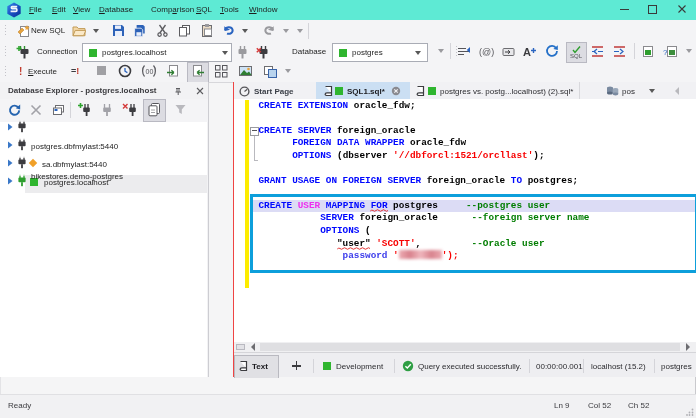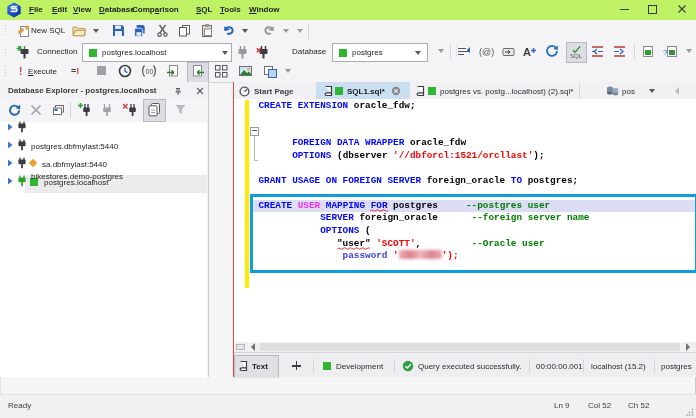--- a/index.html
+++ b/index.html
@@ -18,37 +18,37 @@
   .mono{font-family:"Liberation Mono",monospace;font-size:9.35px;font-weight:bold;white-space:pre;line-height:12.55px;}
   .kw{color:#0008ff;}
   .mg{color:#ee30ee;}
   .st{color:#f80000;}
   .cm{color:#007d00;}
 </style>
 </head>
 <body>
 <div id="app">
 
-<div class="ab" id="menubar" style="left:0;top:0;width:696px;height:20px;background:#bef264;font-weight:bold;">
+<div class="ab" id="menubar" style="left:0;top:0;width:696px;height:20px;background:#5eead4;">
   <svg class="ab" style="left:6px;top:2px;" width="16" height="16" viewBox="0 0 16 16">
     <defs>
           <linearGradient id="lg1" x1="0" y1="0" x2="1" y2="1">
       <stop offset="0" stop-color="#3f8fe8"></stop>
             <stop offset="0.45" stop-color="#1a56c8"></stop>
             <stop offset="1" stop-color="#0c2f96"></stop>
     </linearGradient>
         </defs>
     <polygon points="8,0.5 14.7,4.2 14.7,11.8 8,15.5 1.3,11.8 1.3,4.2" fill="url(#lg1)"></polygon>
     <path d="M11.2 4.6 H6.2 C5.1 4.6 5.1 6.6 6.2 6.6 H9.8 C11.3 6.6 11.3 9.4 9.8 9.4 H4.6" stroke="#f2f4fa" stroke-width="1.7" fill="none"></path>
   </svg>
   <div class="ab lbl" style="left:29px;top:5px;"><u>F</u>ile</div>
   <div class="ab lbl" style="left:52px;top:5px;"><u>E</u>dit</div>
   <div class="ab lbl" style="left:73px;top:5px;"><u>V</u>iew</div>
   <div class="ab lbl" style="left:99px;top:5px;"><u>D</u>atabase</div>
-  <div class="ab lbl" style="left:132px;top:5px;">Comp<u>a</u>rison</div>
+  <div class="ab lbl" style="left:151px;top:5px;">Comp<u>a</u>rison</div>
   <div class="ab lbl" style="left:196px;top:5px;"><u>S</u>QL</div>
   <div class="ab lbl" style="left:220px;top:5px;"><u>T</u>ools</div>
   <div class="ab lbl" style="left:249px;top:5px;"><u>W</u>indow</div>
   <div class="ab lbl" style="left:288px;top:5px;margin-top:20px;"><u>H</u>elp</div>
   <div class="ab" style="left:620px;top:9px;width:9px;height:1px;background:#3a3a3a;"></div>
   <div class="ab" style="left:648px;top:5px;width:7px;height:7px;border:1px solid #3a3a3a;"></div>
   <svg class="ab" style="left:677px;top:4px;" width="10" height="10" viewBox="0 0 10 10">
     <path d="M1.5 1.5 L8.5 8.5 M8.5 1.5 L1.5 8.5" stroke="#3a3a3a" stroke-width="1.1"></path>
   </svg>
 </div>
@@ -377,20 +377,21 @@
     <div class="ab" style="left:19px;top:100.5px;width:442px;height:12.5px;background:#dcdcf5;"></div>
 
     <div class="ab" style="left:16px;top:94.5px;width:448px;height:79px;border:3px solid #0d9fdb;box-sizing:border-box;"></div>
 
     <div class="ab" style="left:15.5px;top:27.5px;width:9px;height:9px;border:1px solid #9a9aa0;background:#fff;box-sizing:border-box;"></div>
     <div class="ab" style="left:17.5px;top:31px;width:5px;height:1px;background:#55555a;"></div>
     <div class="ab" style="left:19.5px;top:36.5px;width:1px;height:25px;background:#b9b9be;"></div>
     <div class="ab" style="left:19.5px;top:61px;width:4px;height:1px;background:#b9b9be;"></div>
 
     <div class="mono ab" style="left:24.5px;top:0.5px;"><span class="kw">CREATE EXTENSION</span> oracle_fdw;</div>
+    <div class="mono ab" style="left:24.5px;top:25.6px;"><span class="kw">CREATE SERVER</span> foreign_oracle</div>
     <div class="mono ab" style="left:24.5px;top:38.15px;">      <span class="kw">FOREIGN DATA WRAPPER</span> oracle_fdw</div>
     <div class="mono ab" style="left:24.5px;top:50.7px;">      <span class="kw">OPTIONS</span> (dbserver <span class="st">'//dbforcl:1521/orcllast'</span>);</div>
     <div class="mono ab" style="left:24.5px;top:75.8px;"><span class="kw">GRANT USAGE ON FOREIGN SERVER</span> foreign_oracle <span class="kw">TO</span> postgres;</div>
     <div class="mono ab" style="left:24.5px;top:100.9px;"><span class="kw">CREATE</span> <span class="mg">USER</span> <span class="kw">MAPPING FOR</span> postgres     <span class="cm">--postgres user</span></div>
     <div class="mono ab" style="left:24.5px;top:113.45px;">           <span class="kw">SERVER</span> foreign_oracle      <span class="cm">--foreign server name</span></div>
     <div class="mono ab" style="left:24.5px;top:126px;">           <span class="kw">OPTIONS</span> (</div>
     <div class="mono ab" style="left:24.5px;top:138.55px;">              "user" <span class="st">'SCOTT'</span>,         <span class="cm">--Oracle user</span></div>
     <div class="mono ab" style="left:24.5px;top:151.1px;">               <span style="color:#3b3beb;">password</span> <span class="st">'</span><span style="display:inline-block;width:43px;height:9px;background:linear-gradient(90deg,#ecacb4,#d8818c 25%,#efb6bd 50%,#d8838e 75%,#eba9b1);filter:blur(1.8px);vertical-align:-1px;"></span><span class="st">');</span></div>
 
     <svg class="ab" style="left:136px;top:110px;" width="18" height="3" viewBox="0 0 18 3">

